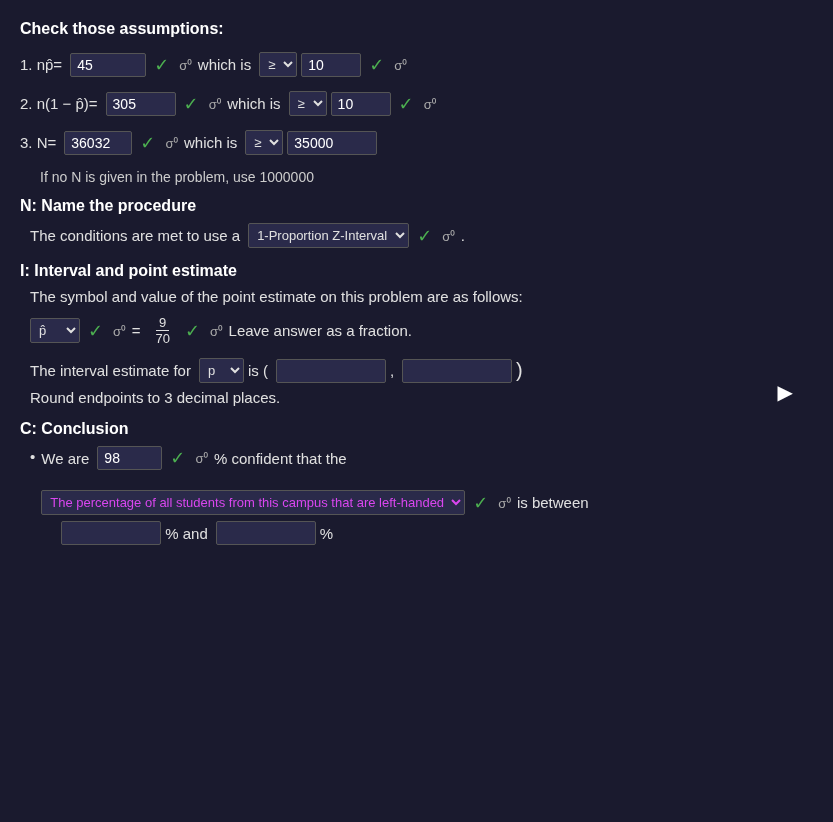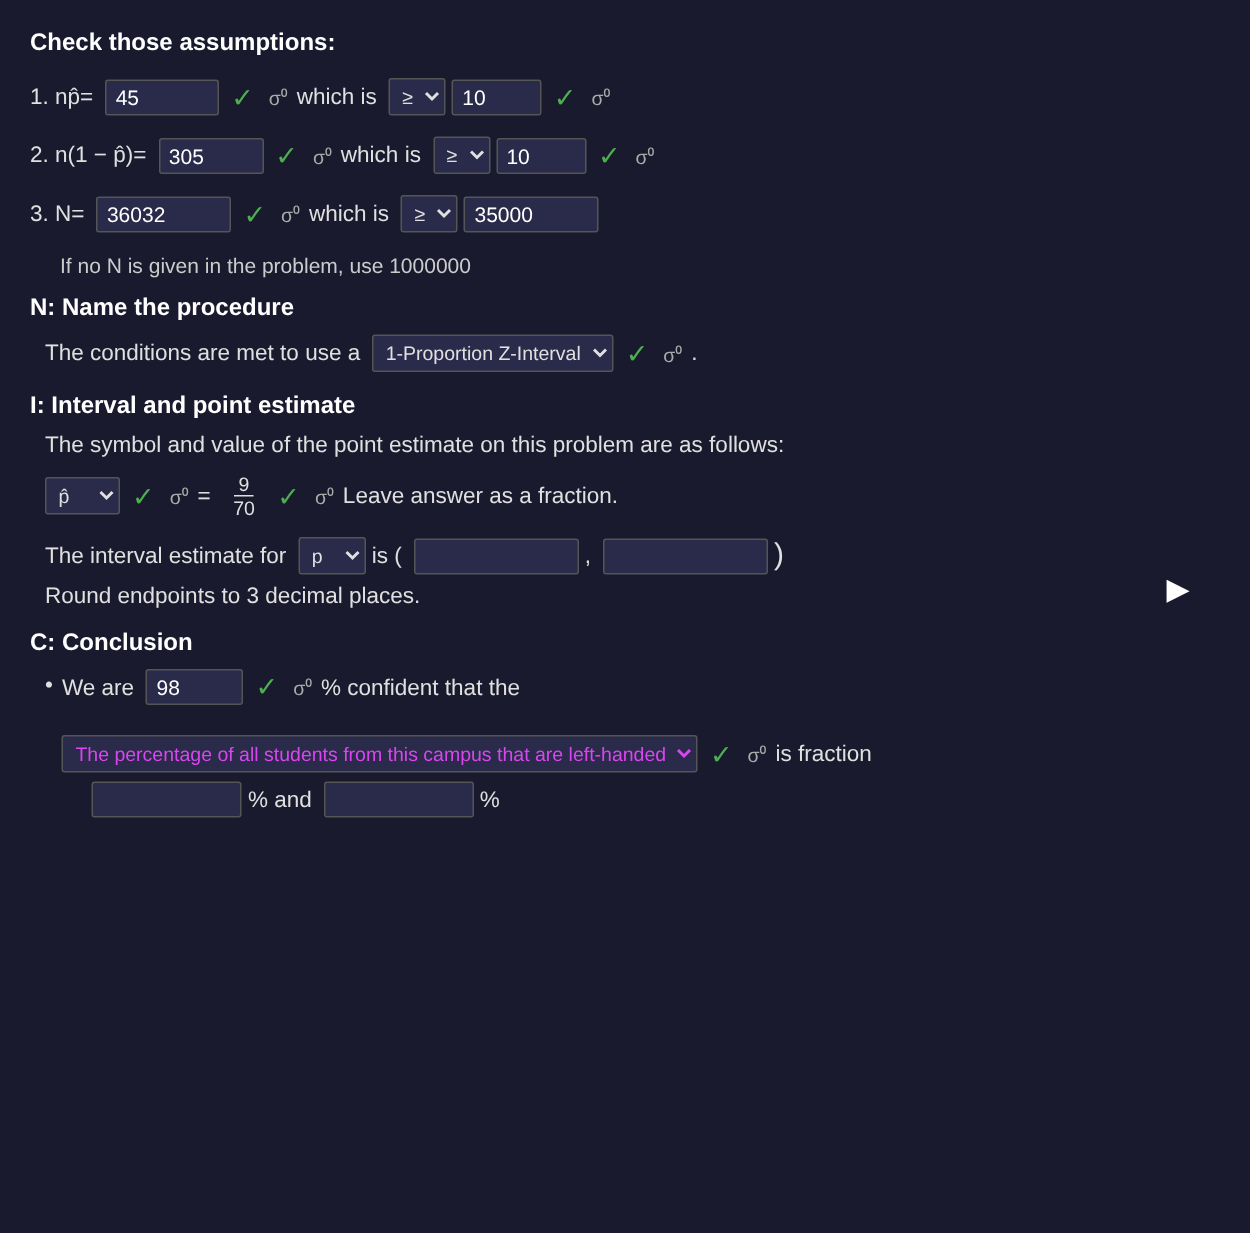--- a/index.html
+++ b/index.html
@@ -162,21 +162,21 @@
     <select>
       <option>≥</option><option>≤</option><option>&gt;</option><option>&lt;</option>
     </select>
     <input class="input-box" value="10" style="width: 55px;">
     <span class="checkmark">✓</span>
     <span class="sigma">σ⁰</span>
   </div>
 
   <div class="row">
     <span class="label">3. N=</span>
-    <input class="input-box" value="36032" style="width: 90px;">
+    <input class="input-box" value="36032" style="width: 68px;">
     <span class="checkmark">✓</span>
     <span class="sigma">σ⁰</span>
     <span class="label">which is</span>
     <select>
       <option>≥</option><option>≤</option><option>&gt;</option><option>&lt;</option>
     </select>
     <input class="input-box" value="35000" style="width: 90px;">
   </div>
 
   <div class="sub-note">If no N is given in the problem, use 1000000</div>
@@ -239,21 +239,21 @@
           <span class="checkmark">✓</span>
           <span class="sigma">σ⁰</span>
           <span class="label">% confident that the</span>
         </div>
         <div class="row" style="margin-bottom:6px;">
           <select class="dropdown-long">
             <option>The percentage of all students from this campus that are left-handed</option>
           </select>
           <span class="checkmark">✓</span>
           <span class="sigma">σ⁰</span>
-          <span class="label">is fraction</span>
+          <span class="label">is between</span>
         </div>
         <div class="bottom-row">
           <input class="input-box" value="" style="width: 100px;">
           <span class="label">% and</span>
           <input class="input-box" value="" style="width: 100px;">
           <span class="label">%</span>
         </div>
       </div>
     </div>
   </div>

